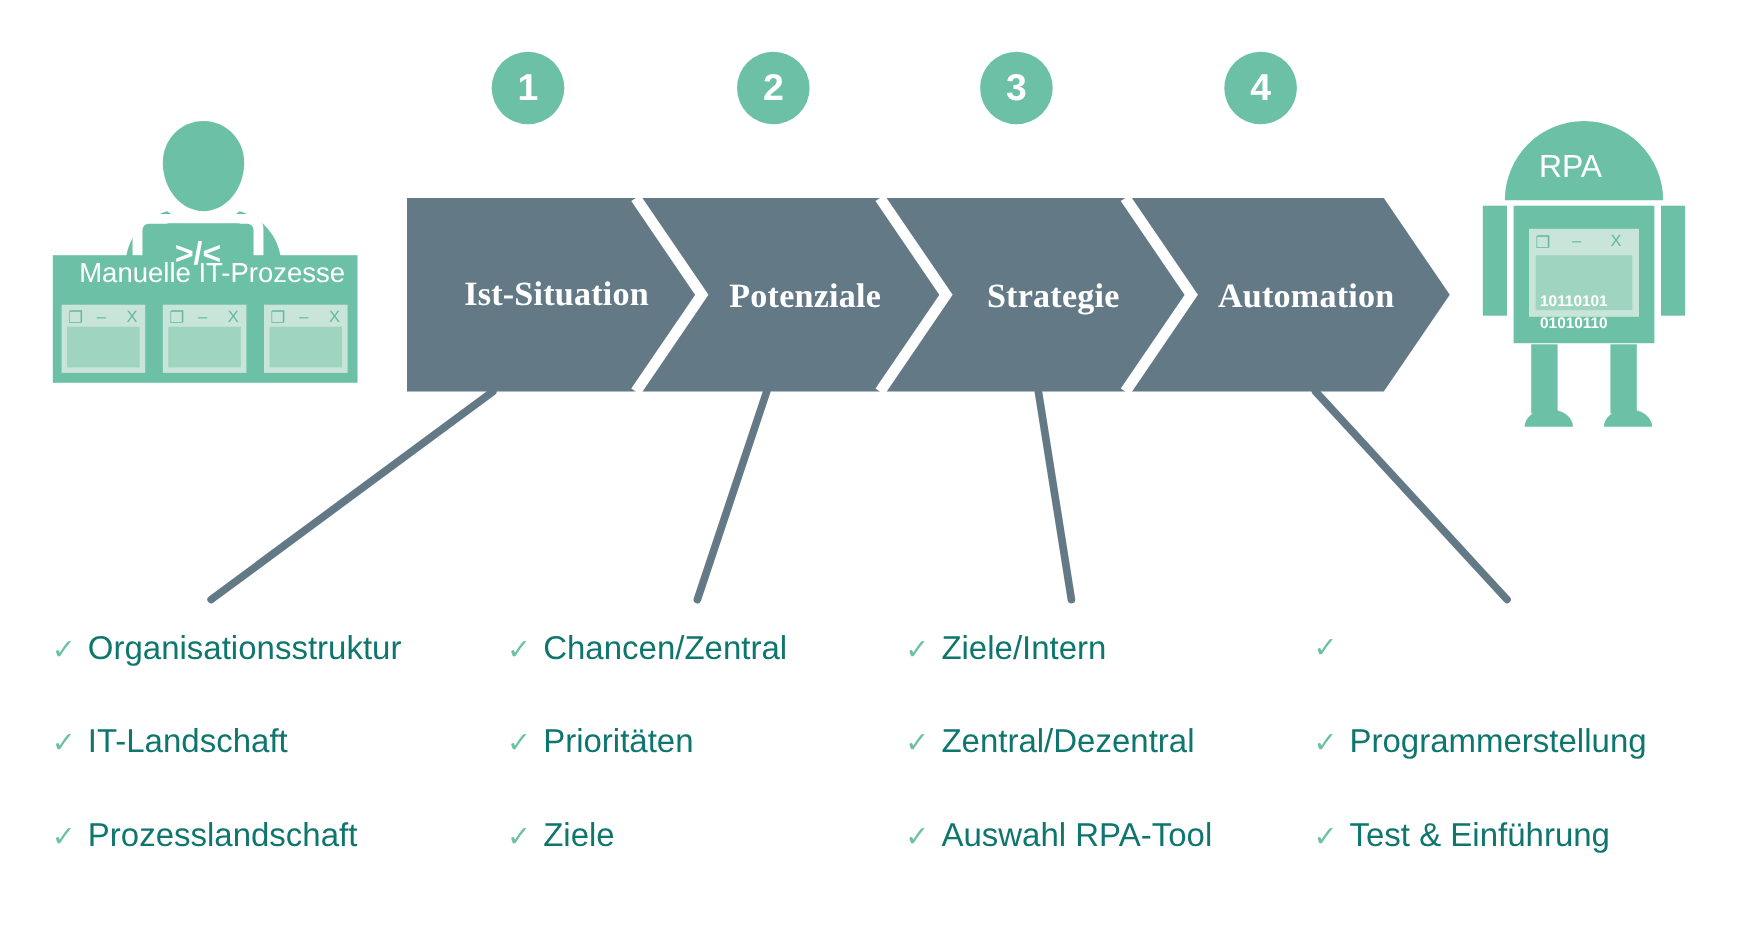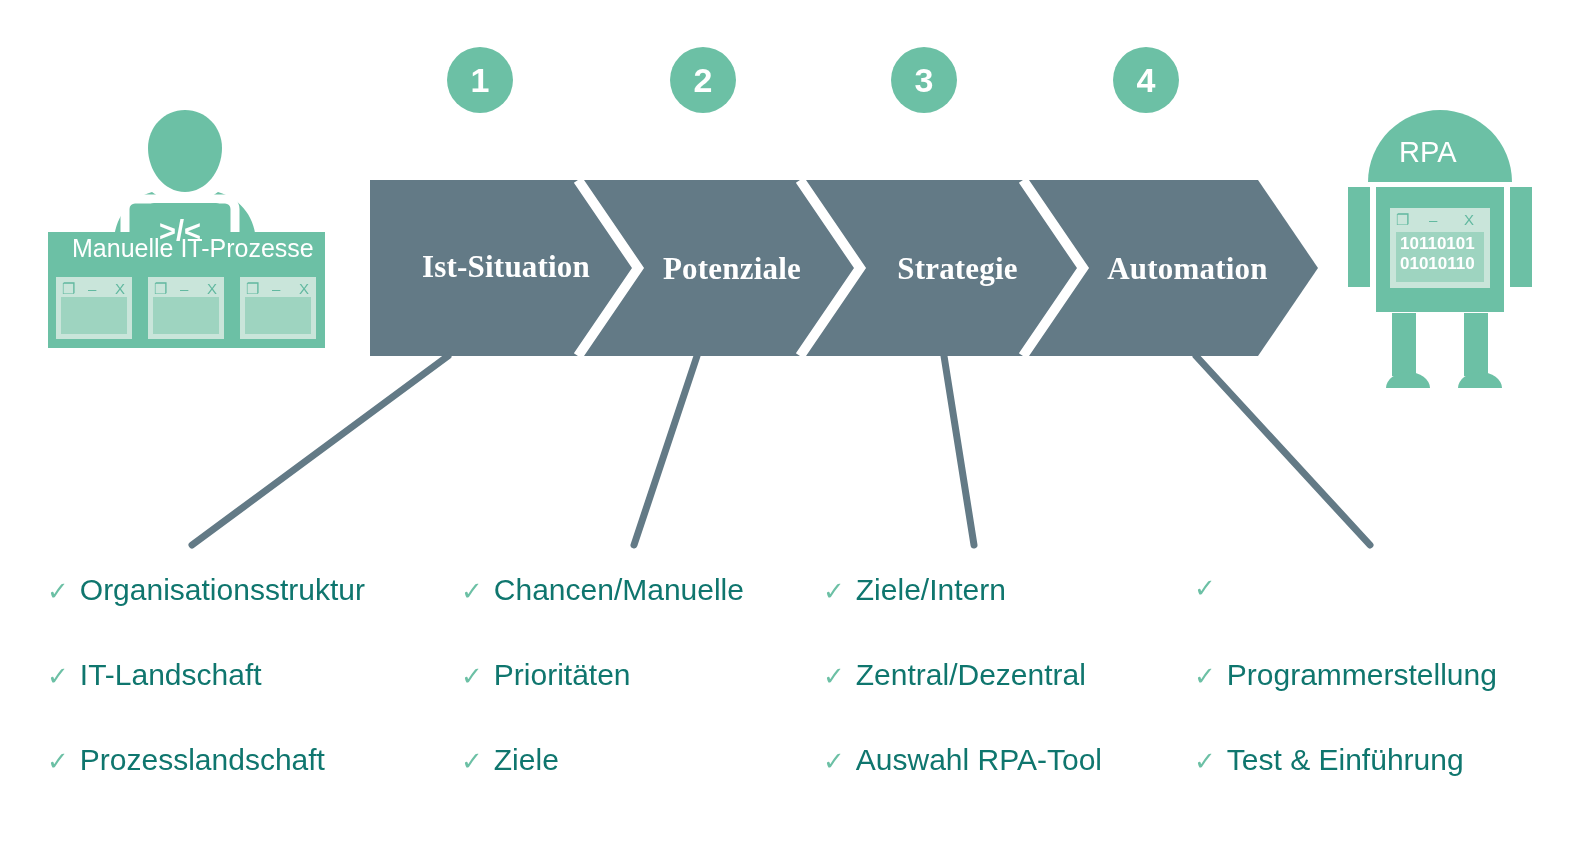--- a/index.html
+++ b/index.html
@@ -69,25 +69,26 @@
   .robot-head-label {
     position: absolute;
     color: #ffffff;
     font-size: 29px;
     font-family: "Liberation Sans", sans-serif;
     white-space: nowrap;
   }
   .robot-binary {
     position: absolute;
     color: #ffffff;
-    font-size: 17px;
+    font-size: 14px;
     font-weight: bold;
     line-height: 19px;
     font-family: "Liberation Sans", sans-serif;
     white-space: nowrap;
+    margin-top: 30px;
   }
   .win-glyph {
     position: absolute;
     color: #62b9a0;
     font-size: 15px;
     font-family: "Liberation Sans", sans-serif;
   }
 
   
   .checklist {
@@ -235,21 +236,21 @@
     </div>
     <div class="check-row">
       <span class="check-mark">✓</span>
       <span class="check-text">Prozesslandschaft</span>
     </div>
   </div>
 
   <div class="checklist" style="left:461px; top:575px;">
     <div class="check-row">
       <span class="check-mark">✓</span>
-      <span class="check-text">Chancen/Manuelle</span>
+      <span class="check-text">Chancen/Zentral</span>
     </div>
     <div class="check-row">
       <span class="check-mark">✓</span>
       <span class="check-text">Prioritäten</span>
     </div>
     <div class="check-row">
       <span class="check-mark">✓</span>
       <span class="check-text">Ziele</span>
     </div>
   </div>

